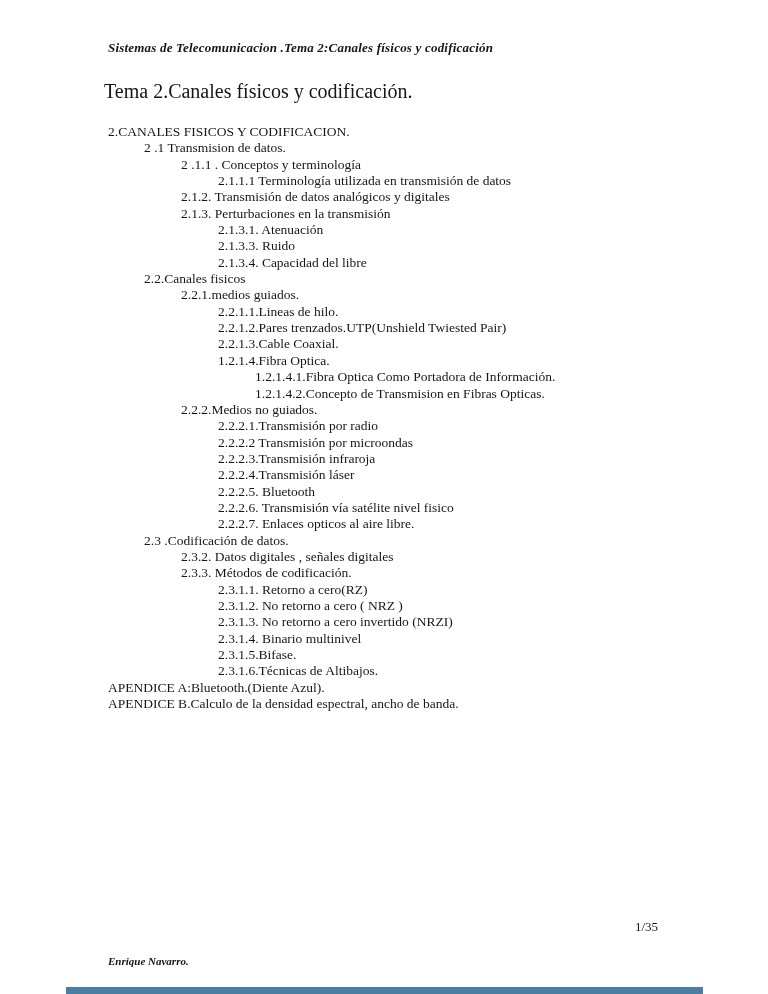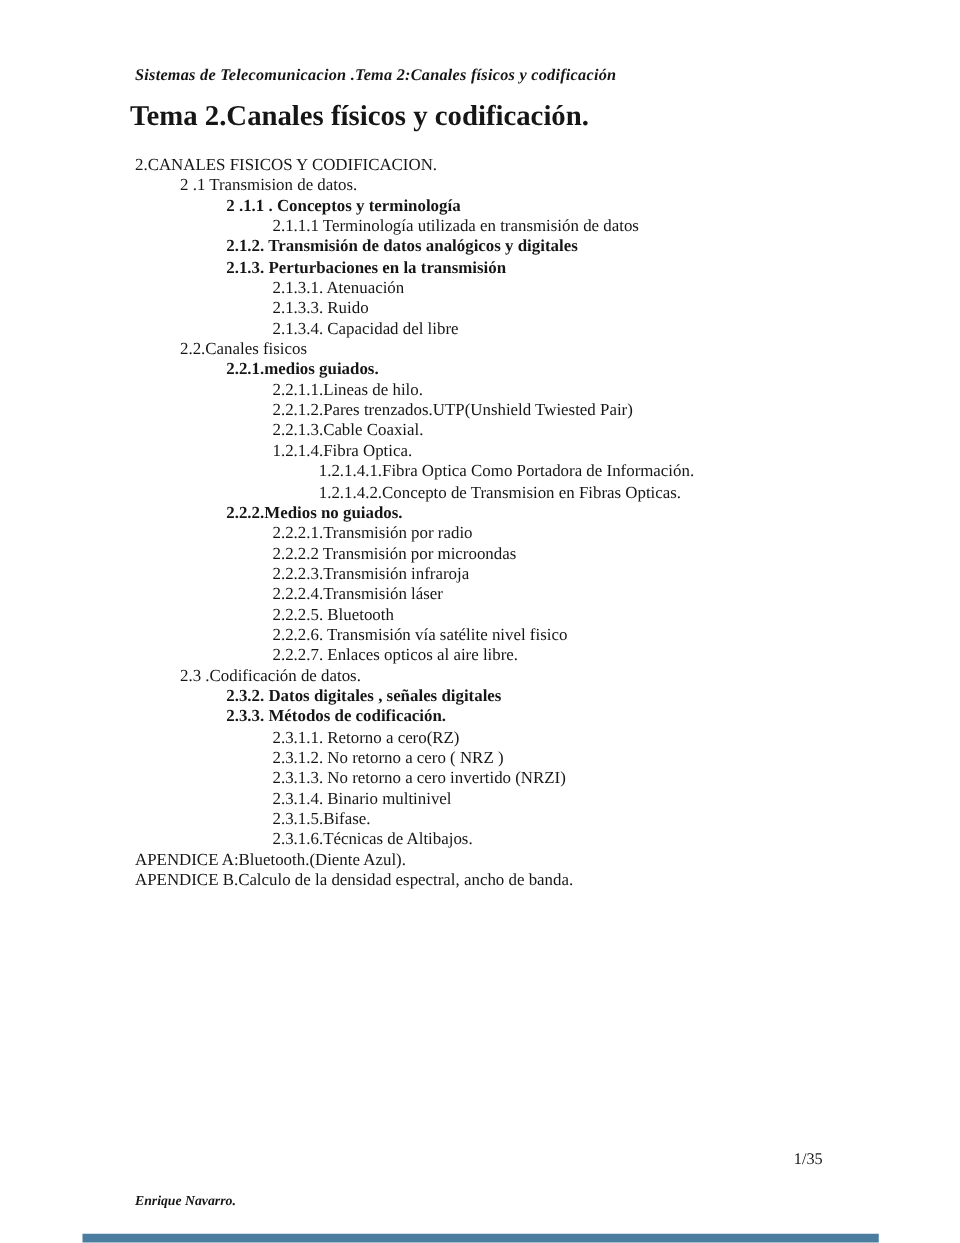--- a/index.html
+++ b/index.html
@@ -11,45 +11,45 @@
     overflow: hidden;
   }
   .page {
     position: absolute;
     left: 0; top: 0;
     width: 768px; height: 994px;
     background: #ffffff;
   }
   .doc-header {
     position: absolute;
-    left: 108px; top: 52px;
+    left: 108px; top: 40px;
     font-size: 13px;
     font-weight: bold;
     font-style: italic;
     letter-spacing: 0.2px;
     white-space: nowrap;
   }
   .doc-title {
     position: absolute;
     left: 104px; top: 80px;
-    font-size: 23px;
-    font-weight: bold;
+    font-size: 20px;
+    font-weight: normal;
     white-space: nowrap;
   }
   .toc {
     position: absolute;
     left: 108px; top: 124px;
     width: 620px;
     font-size: 13.5px;
     line-height: 16.35px;
   }
   .toc-item { white-space: nowrap; }
   .toc-item.lvl0 { padding-left: 0; }
   .toc-item.lvl1 { padding-left: 36px; }
-  .toc-item.lvl2 { padding-left: 73px; font-weight: bold; }
+  .toc-item.lvl2 { padding-left: 73px; }
   .toc-item.lvl3 { padding-left: 110px; }
   .toc-item.lvl4 { padding-left: 147px; }
   .doc-footer-author {
     position: absolute;
     left: 108px; top: 955px;
     font-size: 11px;
     font-weight: bold;
     font-style: italic;
     white-space: nowrap;
   }

